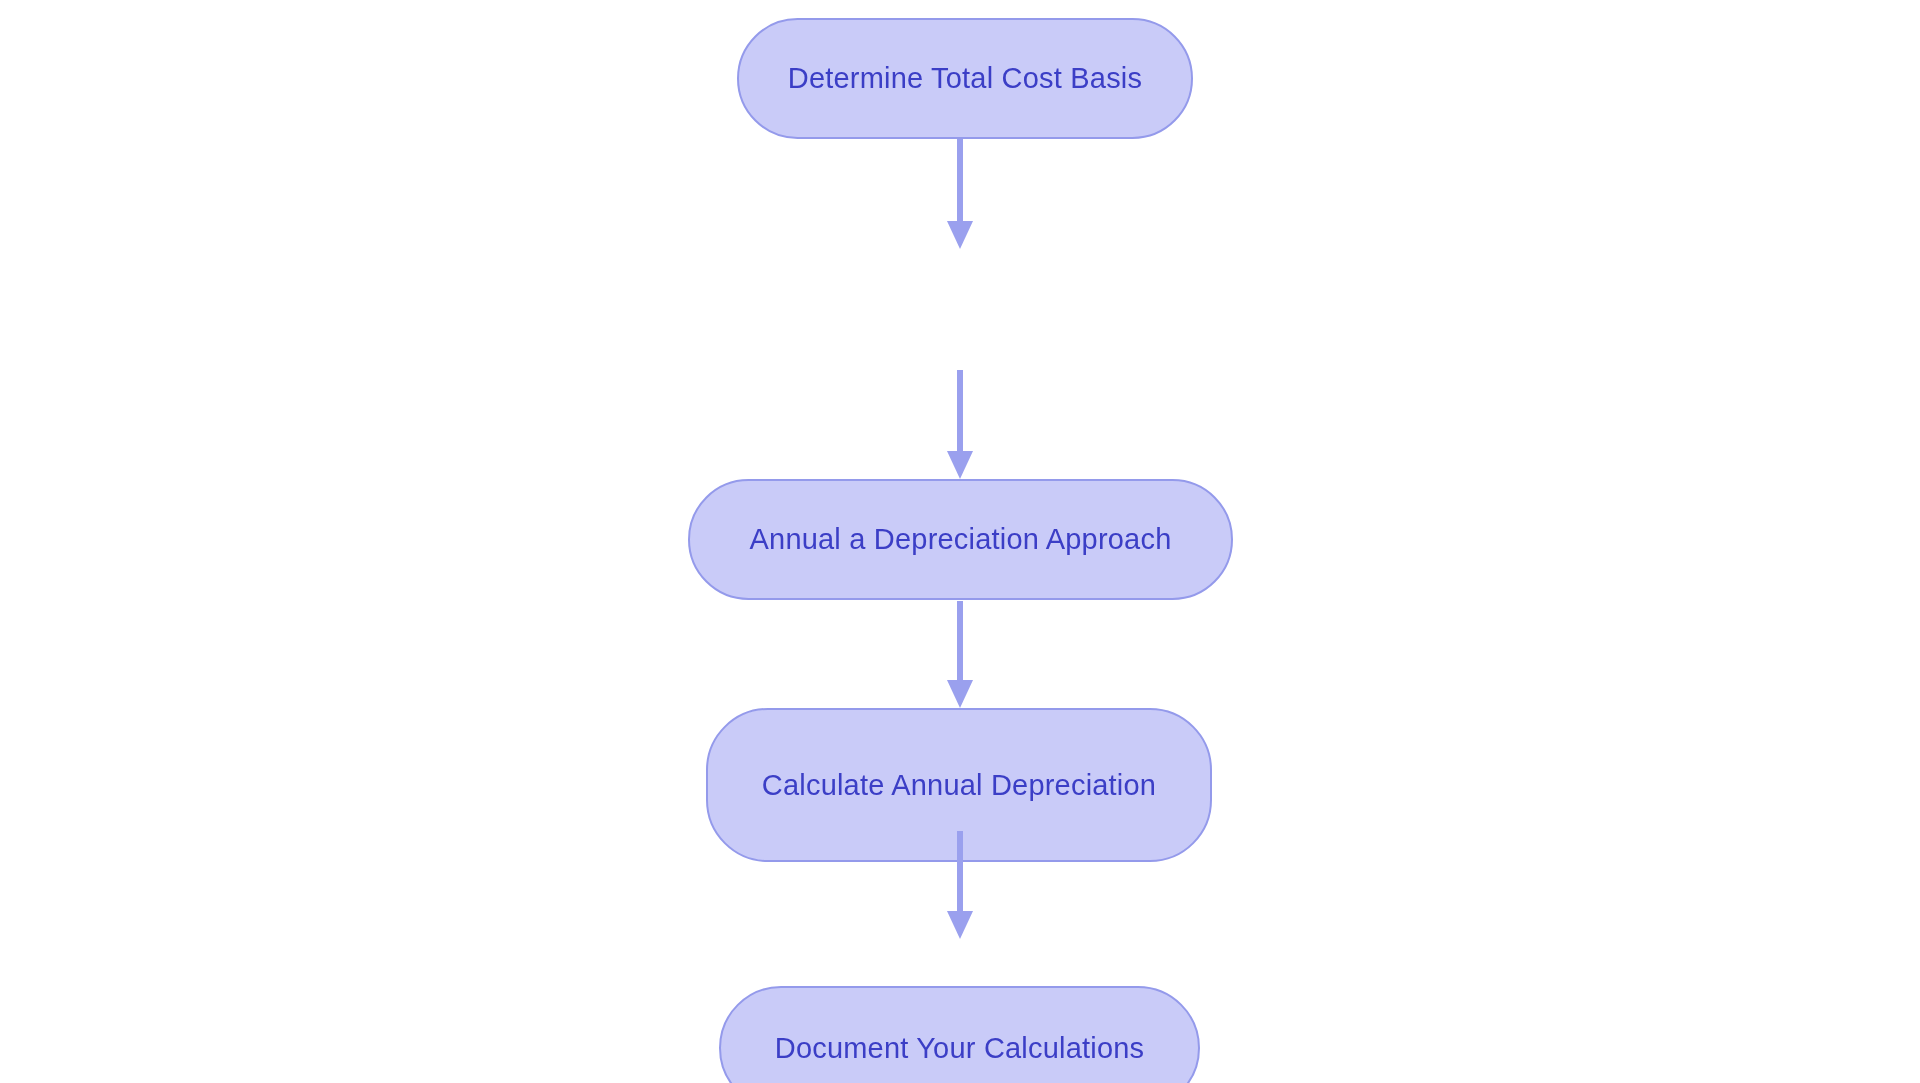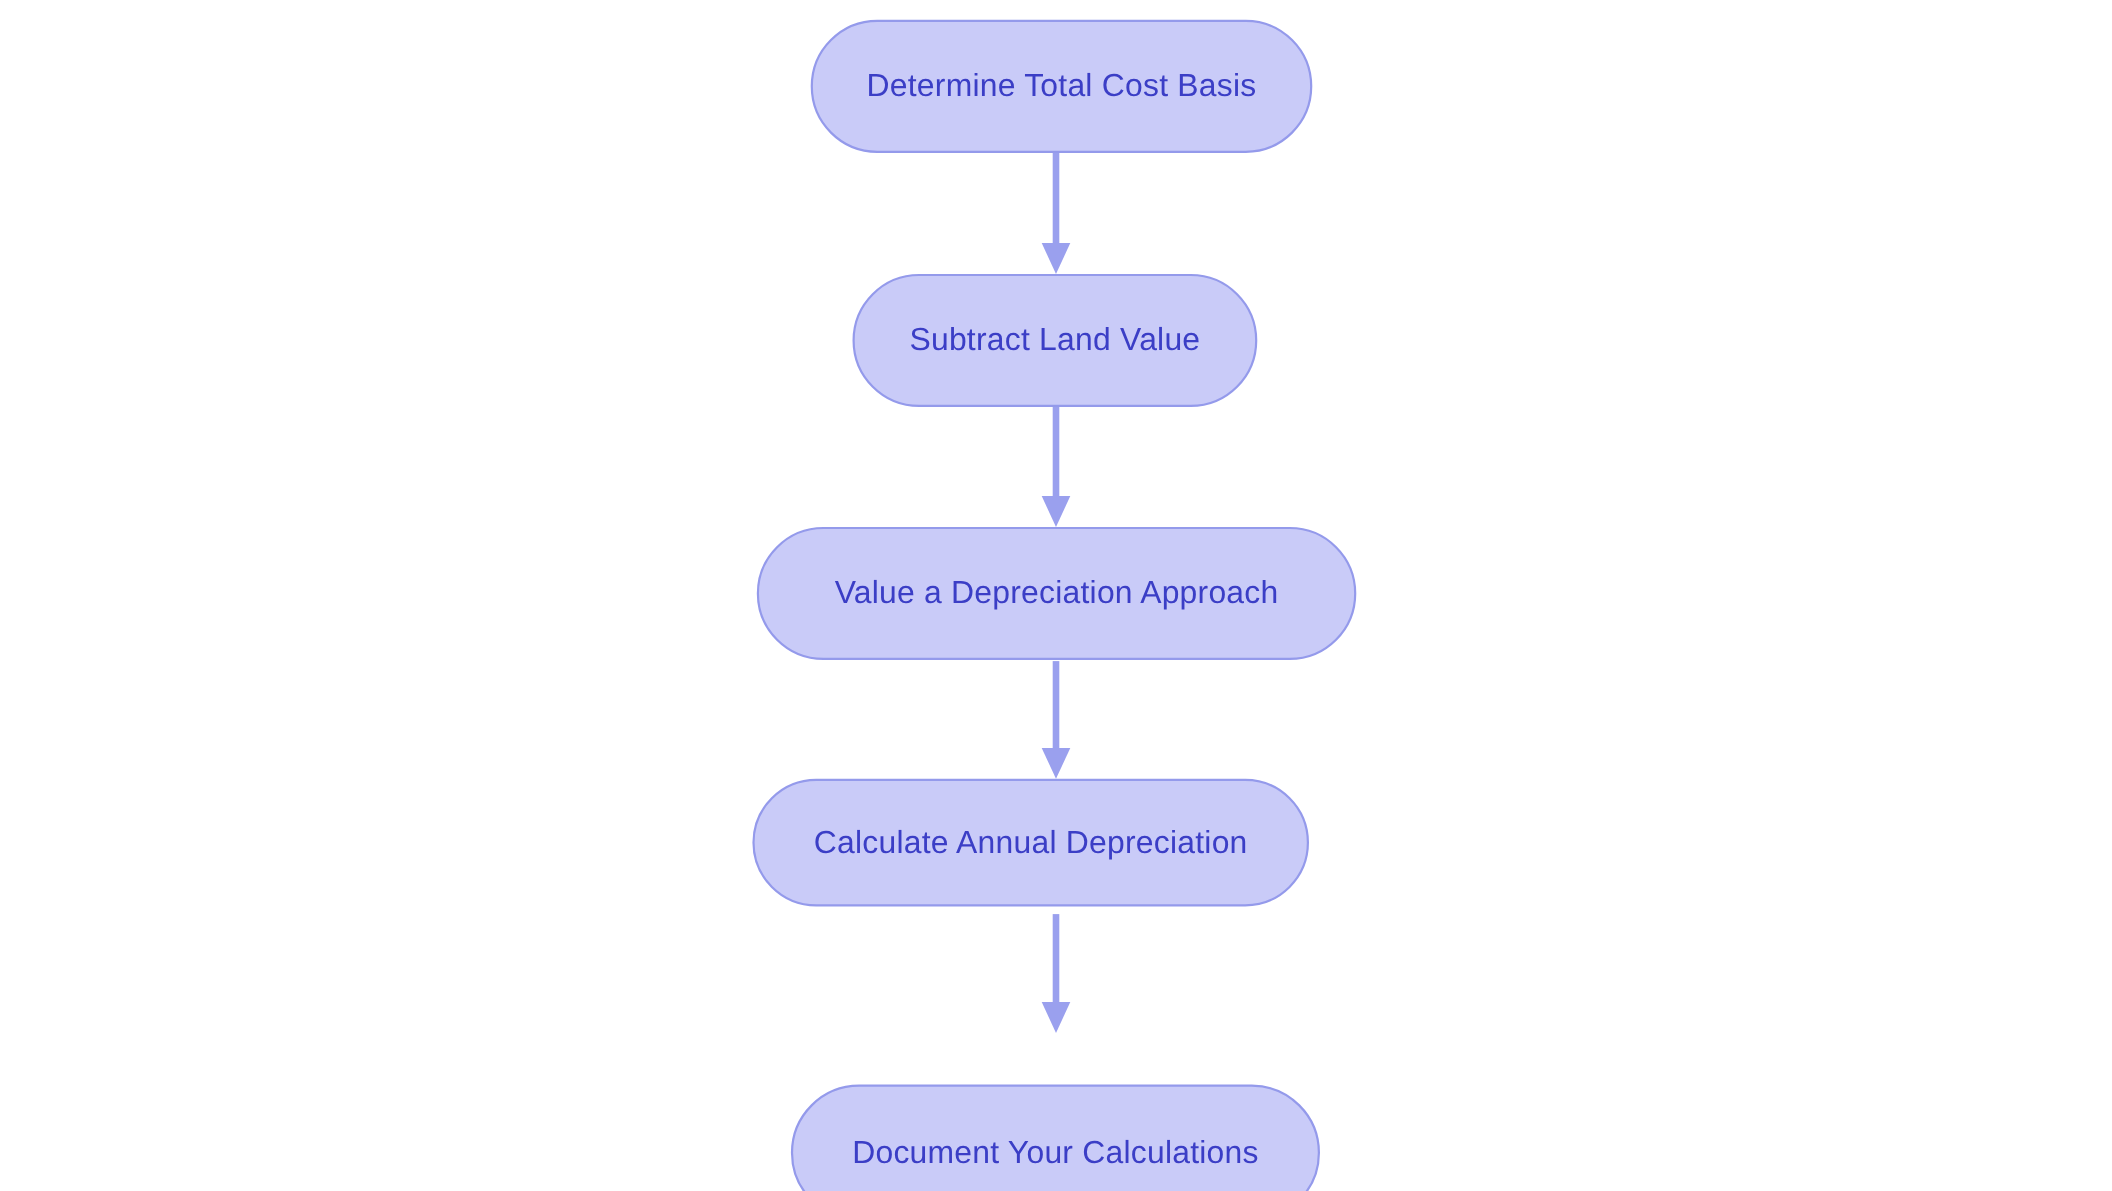--- a/index.html
+++ b/index.html
@@ -31,21 +31,21 @@
     border-radius: 62px;
     color: var(--node-text);
     font-size: 29px;
     letter-spacing: 0.2px;
     text-align: center;
     white-space: nowrap;
   }
   .node-1 { left: 737px; top: 18px;  width: 456px; height: 121px; }
   .node-2 { left: 775px; top: 249px; width: 368px; height: 121px; }
   .node-3 { left: 688px; top: 479px; width: 545px; height: 121px; }
-  .node-4 { left: 684px; top: 708px; width: 506px; height: 116px; text-align: center; }
+  .node-4 { left: 706px; top: 708px; width: 506px; height: 154px; text-align: center; }
   .node-5 { left: 719px; top: 939px; width: 481px; height: 124px; margin-top: 47px; }
 
   .connector { position: absolute; width: 26px; }
   .connector .line {
     position: absolute;
     left: 10px; top: 0;
     width: 6px;
     background: var(--arrow-color);
   }
   .connector .head {
@@ -72,31 +72,28 @@
 
   <div class="node node-1">
     <span>Determine Total Cost Basis</span>
   </div>
 
   <div class="connector connector-1">
     <div class="line"></div>
     <div class="head"></div>
   </div>
 
-  <div class="node node-2">
-    <span>Subtract Land Value</span>
-  </div>
 
   <div class="connector connector-2">
     <div class="line"></div>
     <div class="head"></div>
   </div>
 
   <div class="node node-3">
-    <span>Value a Depreciation Approach</span>
+    <span>Annual a Depreciation Approach</span>
   </div>
 
   <div class="connector connector-3">
     <div class="line"></div>
     <div class="head"></div>
   </div>
 
   <div class="node node-4">
     <span>Calculate Annual Depreciation</span>
   </div>

